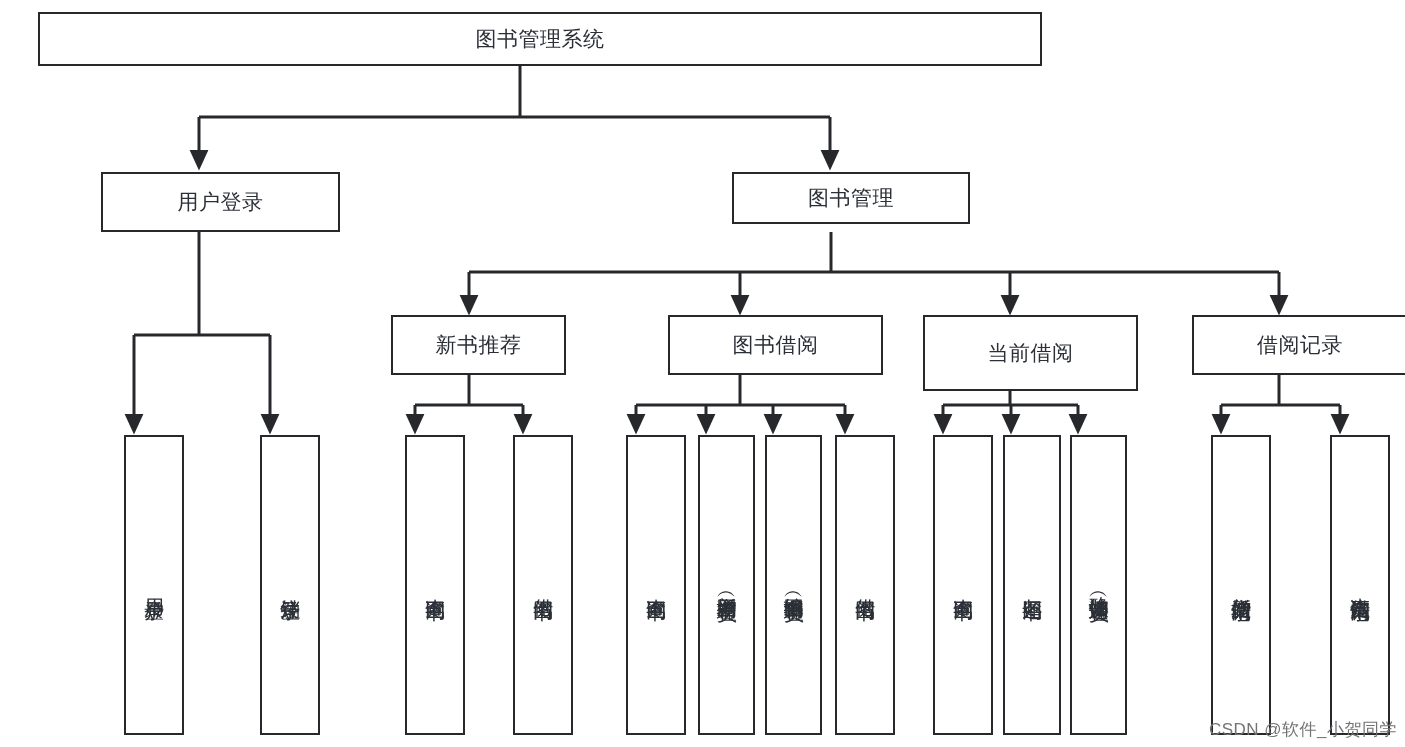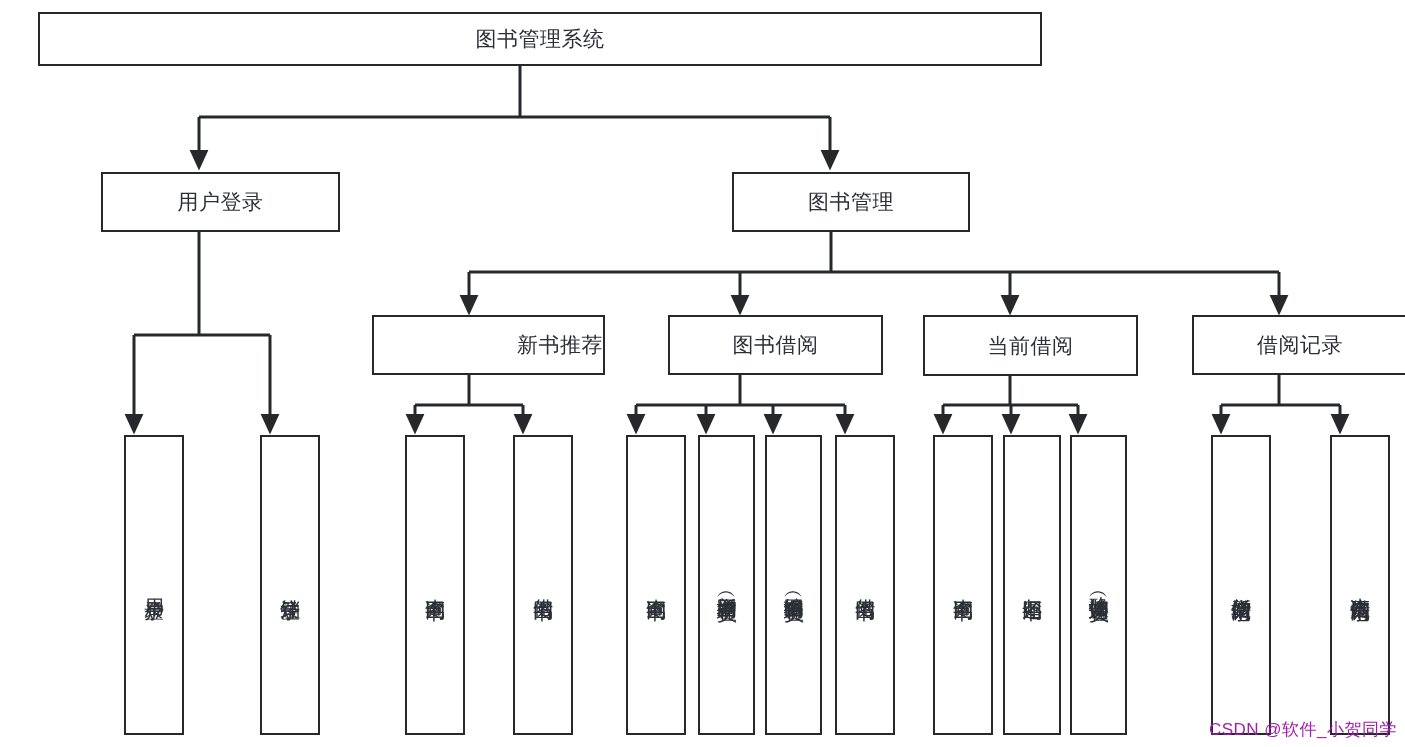--- a/index.html
+++ b/index.html
@@ -54,21 +54,21 @@
     font-size: 20px;
     line-height: 1.28;
     letter-spacing: 1px;
     white-space: nowrap;
     max-height: 272px;
   }
   .watermark {
     position: absolute;
     right: 8px;
     bottom: 6px;
-    color: #a21caf;
+    color: #737373;
     font-size: 17px;
     letter-spacing: 0.5px;
     z-index: 3;
     user-select: none;
     white-space: nowrap;
   }
 </style>
 </head>
 <body>
 
@@ -124,31 +124,31 @@
     </g>
   </svg>
 
   <div class="node" style="left:18px; top:12px; width:1004px; height:54px;">
     <span class="node-label">图书管理系统</span>
   </div>
 
   <div class="node" style="left:81px; top:172px; width:239px; height:60px;">
     <span class="node-label">用户登录</span>
   </div>
-  <div class="node" style="left:712px; top:172px; width:238px; height:60px;">
+  <div class="node" style="left:712px; top:172px; width:238px; height:52px;">
     <span class="node-label">图书管理</span>
   </div>
 
-  <div class="node" style="left:352px; top:315px; width:233px; height:60px;justify-content:flex-end;">
+  <div class="node" style="left:371px; top:315px; width:175px; height:60px;">
     <span class="node-label">新书推荐</span>
   </div>
   <div class="node" style="left:648px; top:315px; width:215px; height:60px;">
     <span class="node-label">图书借阅</span>
   </div>
-  <div class="node" style="left:903px; top:315px; width:215px; height:61px;">
+  <div class="node" style="left:903px; top:315px; width:215px; height:76px;">
     <span class="node-label">当前借阅</span>
   </div>
   <div class="node" style="left:1172px; top:315px; width:216px; height:60px;">
     <span class="node-label">借阅记录</span>
   </div>
 
   <div class="node vertical" style="left:104px; top:435px; width:60px; height:300px;">
     <span class="node-label">用户登录</span>
   </div>
   <div class="node vertical" style="left:240px; top:435px; width:60px; height:300px;">

